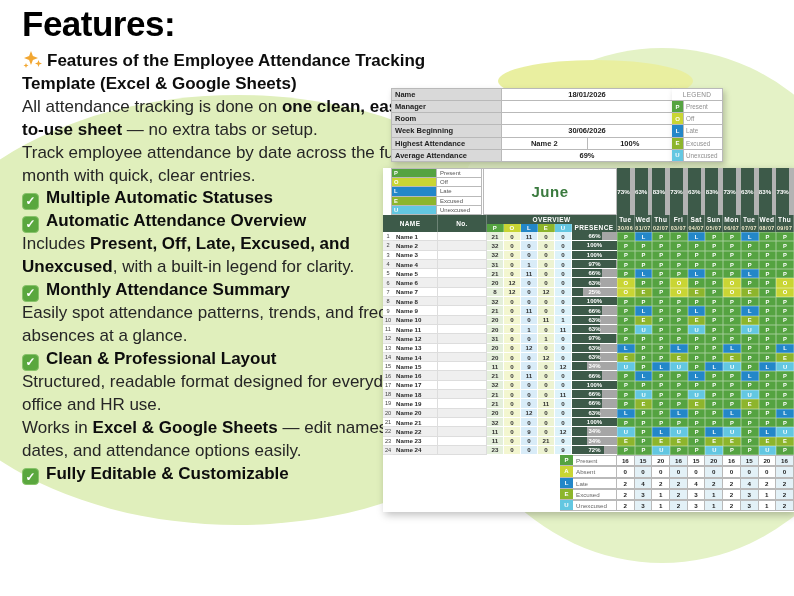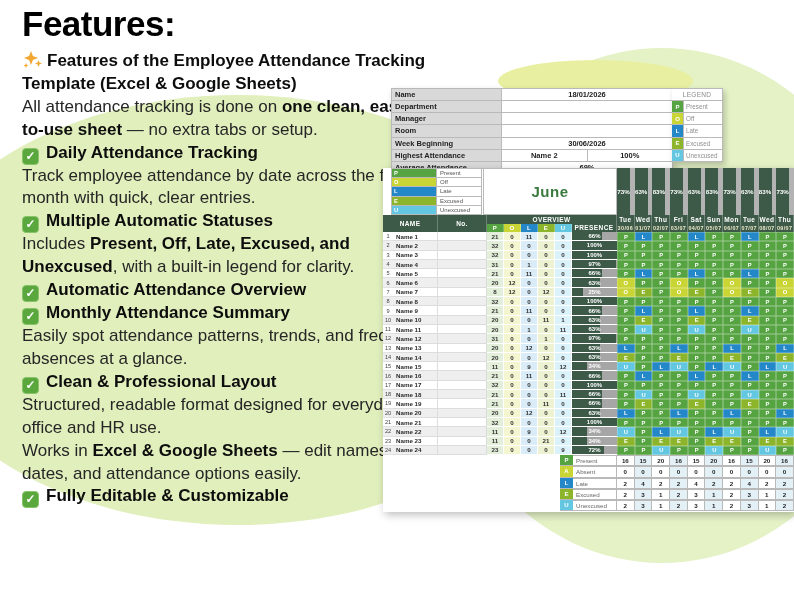--- a/index.html
+++ b/index.html
@@ -84,43 +84,38 @@
       <span class="spark">
         <svg width="20" height="18" viewBox="0 0 20 18">
           <path d="M9 0 L10.9 5.1 L16 7 L10.9 8.9 L9 14 L7.1 8.9 L2 7 L7.1 5.1 Z" fill="#f2a732"></path>
           <path d="M16.5 9 L17.4 11.6 L20 12.5 L17.4 13.4 L16.5 16 L15.6 13.4 L13 12.5 L15.6 11.6 Z" fill="#f2a732"></path>
           <path d="M4 12 L4.7 13.8 L6.5 14.5 L4.7 15.2 L4 17 L3.3 15.2 L1.5 14.5 L3.3 13.8 Z" fill="#f2a732"></path>
         </svg>
       </span><span>Features of the Employee Attendance Tracking Template (Excel &amp; Google Sheets)</span>
     </div>
     <div id="feature-list">
         <div class="line"><span>All attendance tracking is done on </span><span class="b">one clean, easy-to-use sheet</span><span> — no extra tabs or setup.</span></div>
-        <div class="line feat-title"><span class="check">✓</span><span>Daily Attendance Tracking</span></div>
         <div class="line"><span>Track employee attendance by date across the full month with quick, clear entries.</span></div>
         <div class="line feat-title"><span class="check">✓</span><span>Multiple Automatic Statuses</span></div>
+        <div class="line feat-title"><span class="check">✓</span><span>Automatic Attendance Overview</span></div>
         <div class="line"><span>Includes </span><span class="b">Present, Off, Late, Excused, and Unexcused</span><span>, with a built-in legend for clarity.</span></div>
-        <div class="line feat-title"><span class="check">✓</span><span>Automatic Attendance Overview</span></div>
         <div class="line feat-title"><span class="check">✓</span><span>Monthly Attendance Summary</span></div>
         <div class="line"><span>Easily spot attendance patterns, trends, and frequent absences at a glance.</span></div>
         <div class="line feat-title"><span class="check">✓</span><span>Clean &amp; Professional Layout</span></div>
         <div class="line"><span>Structured, readable format designed for everyday office and HR use.</span></div>
         <div class="line"><span>Works in </span><span class="b">Excel &amp; Google Sheets</span><span> — edit names, dates, and attendance options easily.</span></div>
         <div class="line feat-title"><span class="check">✓</span><span>Fully Editable &amp; Customizable</span></div>
       </div>
   </div>
 
   <div class="sheet sheet1">
     <div class="s1-main" id="s1-main">
         <div class="s1-row">
           <div class="s1-label cellb">Name</div>
           <div class="s1-val cellb">18/01/2026</div>
-        </div>
-        <div class="s1-row">
-          <div class="s1-label cellb">Department</div>
-          <div class="s1-val cellb"></div>
         </div>
         <div class="s1-row">
           <div class="s1-label cellb">Manager</div>
           <div class="s1-val cellb"></div>
         </div>
         <div class="s1-row">
           <div class="s1-label cellb">Room</div>
           <div class="s1-val cellb"></div>
         </div>
         <div class="s1-row">

